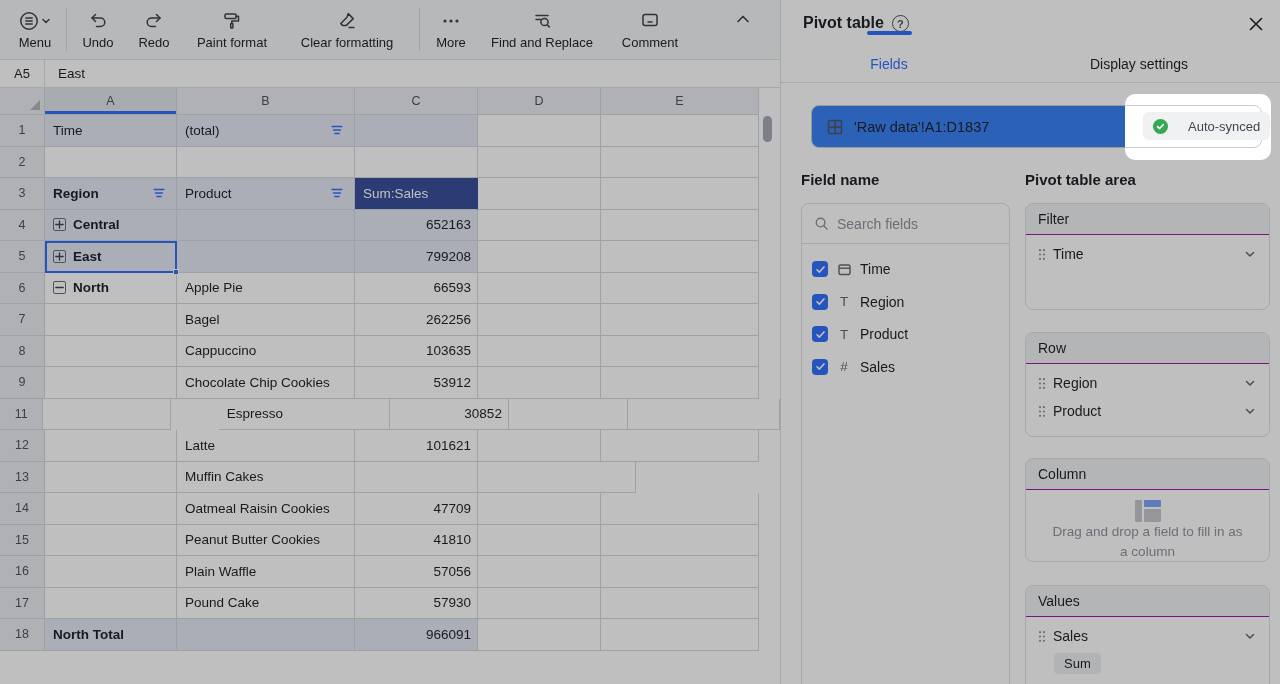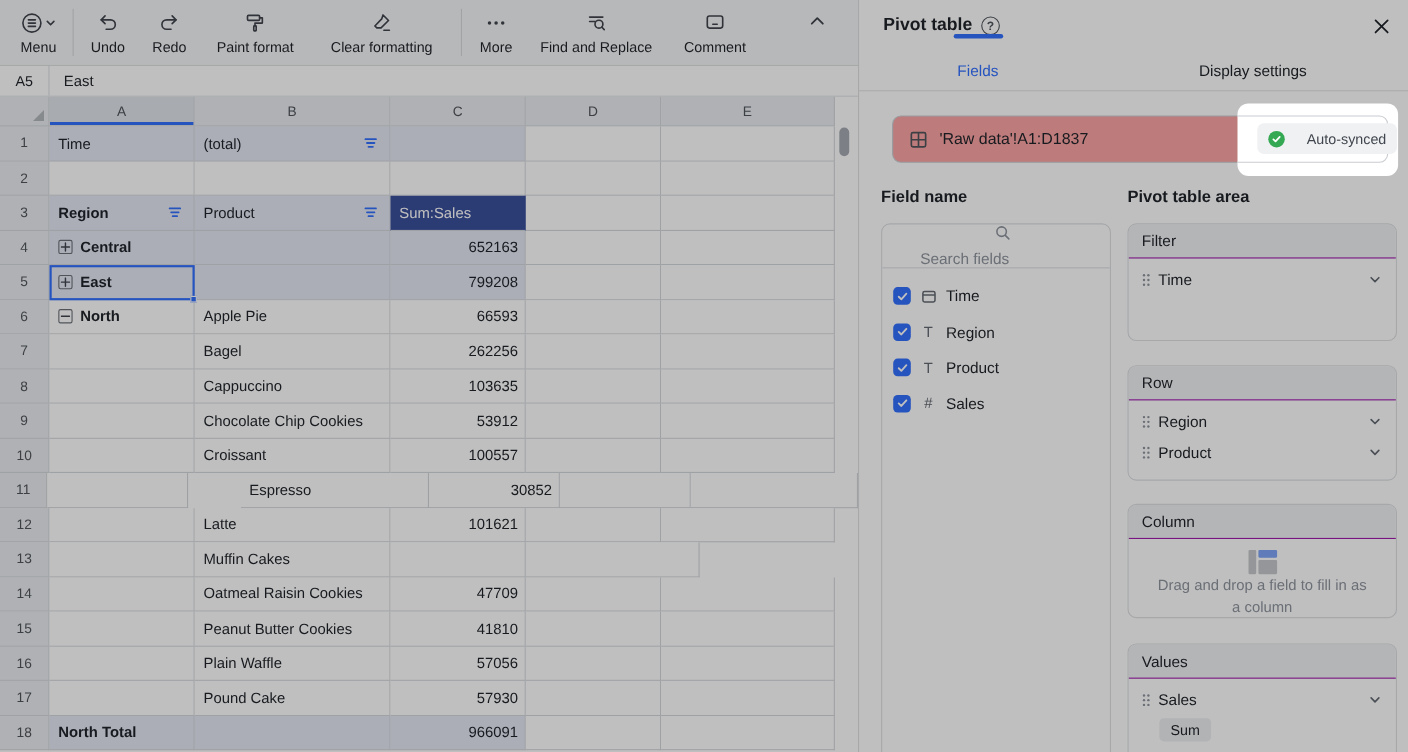--- a/index.html
+++ b/index.html
@@ -55,27 +55,27 @@
   .close-x{position:absolute;right:16px;top:16px;cursor:pointer;}
   .tabs{position:absolute;left:0;top:46px;width:500px;height:36px;display:flex;}
   .tab{display:flex;align-items:center;justify-content:center;font-size:14px;cursor:pointer;}
   .tab1{width:216px;}
   .tab2{flex:1;}
   .tab.active{color:var(--blue);}
   .tab-underline{position:absolute;left:86px;top:31px;width:45px;height:4px;border-radius:2px;background:var(--blue);}
   .panel-divider{position:absolute;left:0;top:82px;width:500px;height:1px;background:#e3e5e8;}
 
   .range-input{position:absolute;left:30px;top:105px;width:452px;height:43px;border:1px solid #cdd0d5;border-radius:8px;
-               display:flex;align-items:center;padding-left:14px;gap:10px;background:#fca5a5;font-size:14.5px;}
+               display:flex;align-items:center;padding-left:14px;gap:10px;background:#3b82f6;font-size:14.5px;}
   .sec-label{position:absolute;font-size:15px;font-weight:600;}
   .lbl-field{left:20px;top:171px;}
   .lbl-area{left:244px;top:171px;}
 
   .field-list{position:absolute;left:20px;top:203px;width:209px;height:500px;border:1px solid var(--border);border-radius:8px;background:#fff;overflow:hidden;}
-  .search-row{height:40px;border-bottom:1px solid var(--border);display:flex;align-items:center;gap:8px;padding-left:12px;flex-direction:column;}
+  .search-row{height:40px;border-bottom:1px solid var(--border);display:flex;align-items:center;gap:8px;padding-left:12px;}
   .search-row input{border:none;outline:none;font-size:14px;width:150px;color:var(--text);background:transparent;font-family:inherit;}
   .search-row input::placeholder{color:var(--muted);}
   .fl-items{padding:9px 10px;}
   .fl-item{height:32.5px;display:flex;align-items:center;gap:8px;}
   .cbx{width:16px;height:16px;border-radius:4px;background:var(--blue);display:flex;align-items:center;justify-content:center;flex:0 0 auto;cursor:pointer;}
   .ftype{width:16px;display:flex;align-items:center;justify-content:center;color:#646a73;font-size:13.5px;font-weight:500;}
   .fl-label{font-size:14px;}
 
   .area-box{position:absolute;left:244px;width:245px;border:1px solid var(--border);border-radius:8px;background:#fff;overflow:hidden;}
   .ab-head{height:31px;background:var(--panelhead);border-bottom:1px solid #a21caf;display:flex;align-items:center;padding-left:12px;font-size:14px;font-weight:500;}
@@ -340,32 +340,20 @@
         <div class="cell" style="width: 178px;">
           <span>Chocolate Chip Cookies</span>
         </div>
         <div class="cell num" style="width: 123px;">
           <span>53912</span>
         </div>
         <div class="cell" style="width: 123px;"></div>
         <div class="cell" style="width: 158px;"></div>
       </div>
       <div class="grid-row">
-        <div class="rhead">10</div>
-        <div class="cell" style="width: 132px;"></div>
-        <div class="cell" style="width: 178px;">
-          <span>Croissant</span>
-        </div>
-        <div class="cell num" style="width: 123px;">
-          <span>100557</span>
-        </div>
-        <div class="cell" style="width: 123px;"></div>
-        <div class="cell" style="width: 158px;"></div>
-      </div>
-      <div class="grid-row">
         <div class="rhead">11</div>
         <div class="cell" style="width: 132px;"></div>
         <div class="cell" style="width: 178px; margin-left: 48px;">
           <span>Espresso</span>
         </div>
         <div class="cell num" style="width: 123px;">
           <span>30852</span>
         </div>
         <div class="cell" style="width: 123px;"></div>
         <div class="cell" style="width: 158px;"></div>

